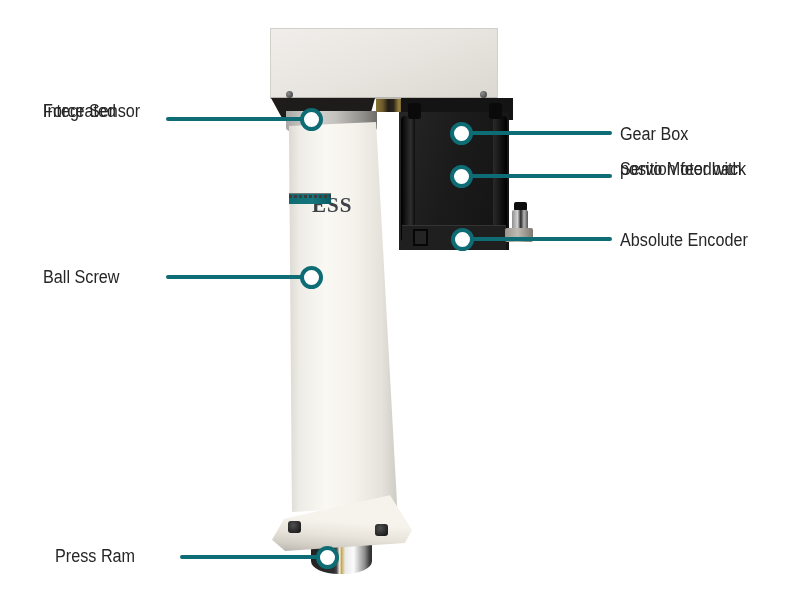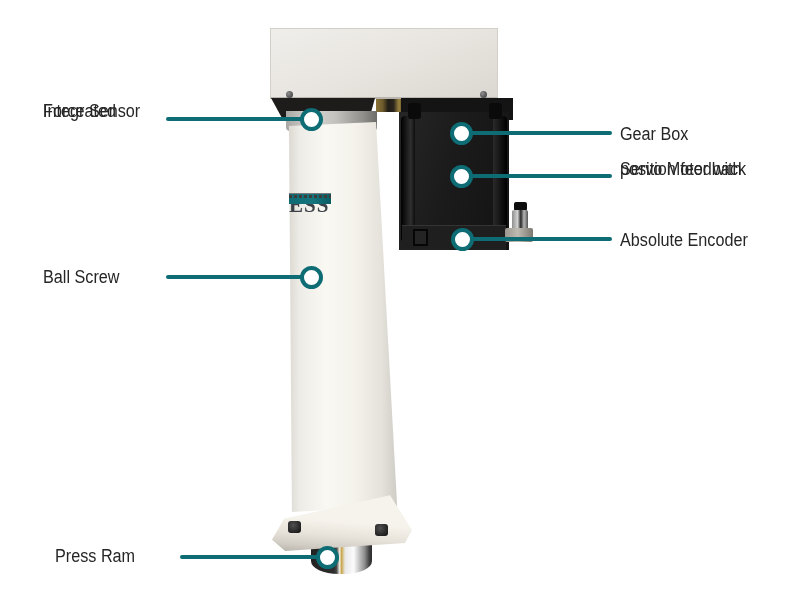--- a/index.html
+++ b/index.html
@@ -47,21 +47,21 @@
 
   .column{left:286px;top:122px;width:114px;height:390px;z-index:2;
     clip-path:polygon(2.6% 1%,79% 0%,97.5% 98.5%,5.2% 100%);
     background:linear-gradient(90deg,#d7d4cd 0%,#eeece6 12%,#faf8f3 35%,#f4f2eb 60%,#e5e2db 84%,#cbc8c1 100%);}
 
   .col-label{left:289px;top:193px;width:43px;z-index:3;}
   .col-label .graybar{position:relative;width:42px;height:10px;
     background:linear-gradient(180deg,#7d7d7d,#454545);}
   .col-label .ess{position:relative;margin-top:1px;width:43px;
     font-family:"Liberation Serif","DejaVu Serif",serif;font-weight:700;font-size:21px;line-height:22px;
-    color:#3d4248;letter-spacing:1px;}
+    color:#3d4248;letter-spacing:1px;padding-left:23px;}
   .col-label .tealbar{position:relative;margin-top:1px;width:42px;height:10px;
     background:linear-gradient(90deg,#0f6a71,#15767d 55%,#0b5c63);}
   .col-label .fineprint{position:relative;margin-top:2px;height:3px;
     background:repeating-linear-gradient(90deg,#3c3c3c 0 3px,transparent 3px 5px);}
   .col-label .fineprint.f1{width:42px;} .col-label .fineprint.f2{width:30px;}
 
   .flange{left:270px;top:489px;width:142px;height:62px;z-index:3;
     clip-path:polygon(9.9% 48%,84.5% 10%,100% 66%,95% 87%,10.6% 100%,1.4% 82%);
     background:linear-gradient(185deg,#f6f3ec 52%,#e7e3da 72%,#d1cdc4 88%,#b7b3aa 100%);}
   .front-bolt{width:13px;height:12px;border-radius:3px;z-index:4;

